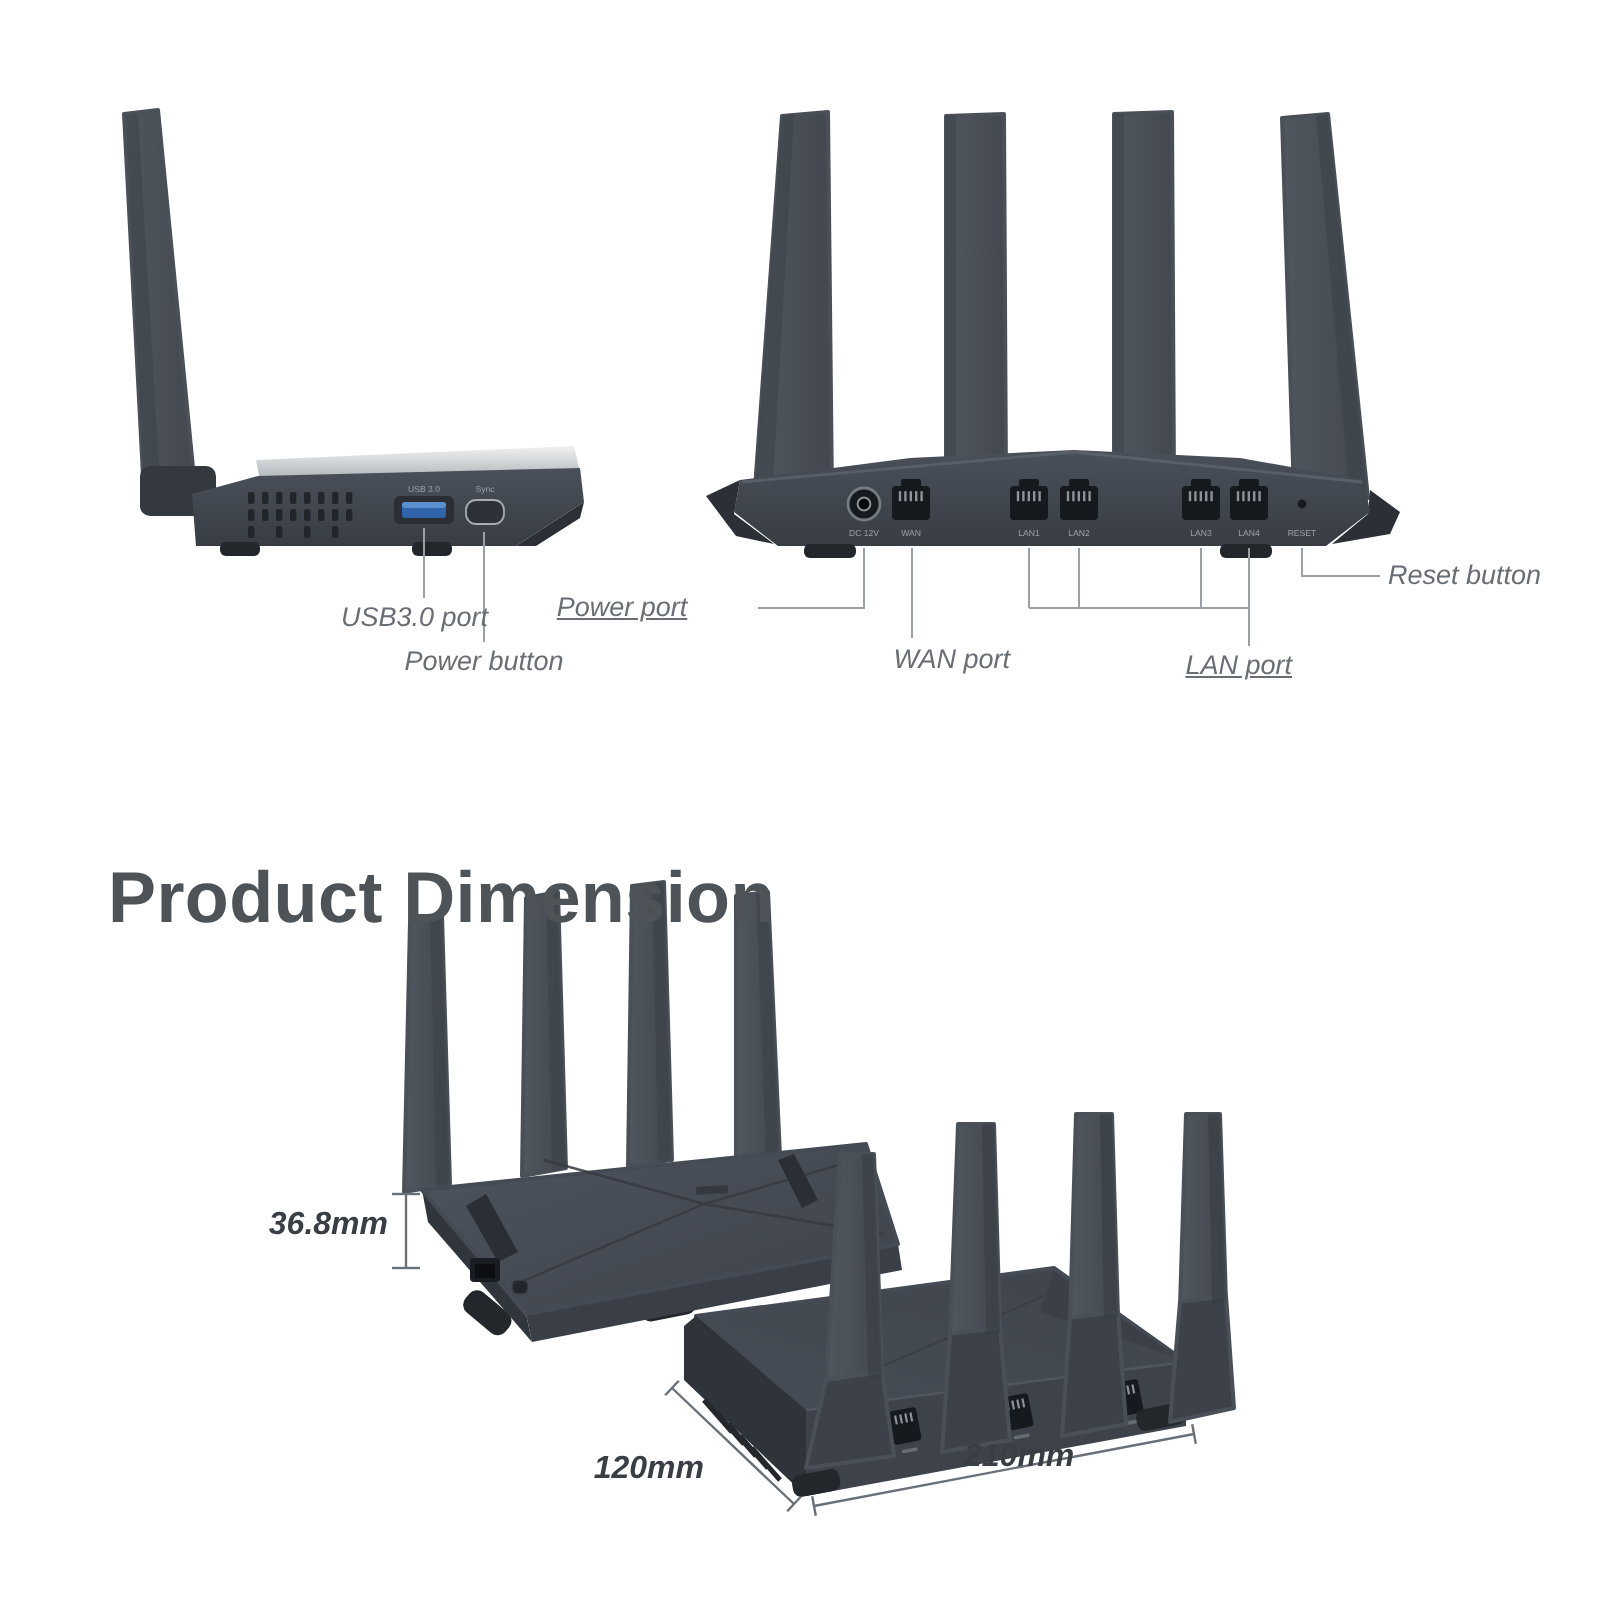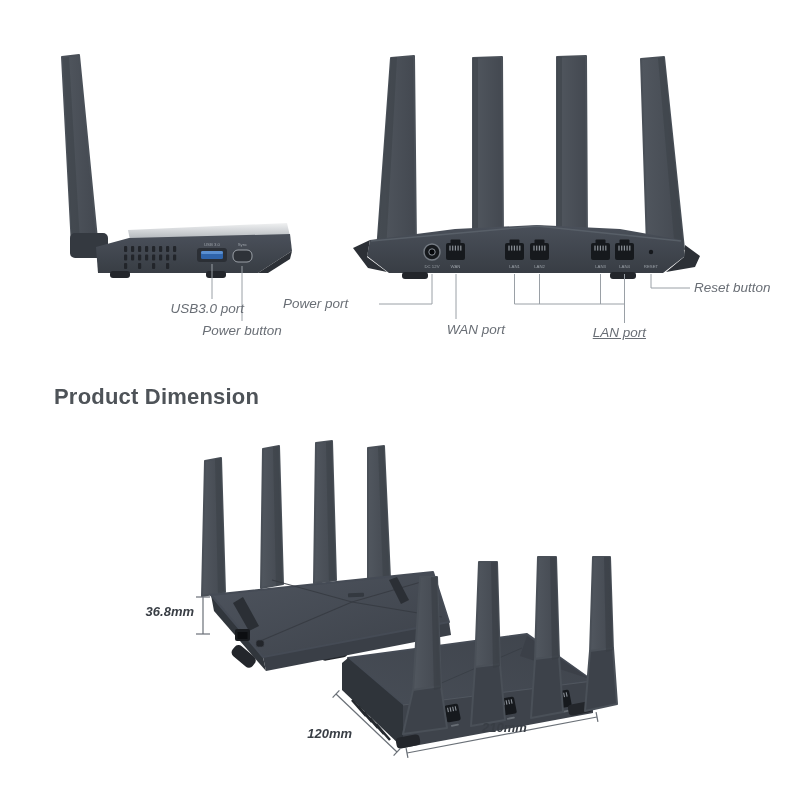--- a/index.html
+++ b/index.html
@@ -1,21 +1,21 @@
 <!DOCTYPE html>
 <html><head>
 <meta charset="utf-8">
 <style>
   html,body{margin:0;padding:0;background:#ffffff;}
   .canvas{position:relative;width:800px;height:800px;background:#ffffff;overflow:hidden;
           font-family:"Liberation Sans",sans-serif;}
   .canvas svg{position:absolute;left:0;top:0;}
   .lbl{position:absolute;font-style:italic;font-size:13.5px;color:#696e75;line-height:15px;white-space:nowrap;}
-  .dim{position:absolute;font-style:italic;font-weight:bold;font-size:13px;color:#393e45;white-space:nowrap;}
-  .heading{position:absolute;font-weight:bold;font-size:22px;color:#4e5358;letter-spacing:0.2px;white-space:nowrap;}
+  .dim{position:absolute;font-style:italic;font-weight:bold;font-size:16px;color:#393e45;white-space:nowrap;}
+  .heading{position:absolute;font-weight:bold;font-size:36px;color:#4e5358;letter-spacing:0.2px;white-space:nowrap;margin-top:44px;}
   svg text{font-family:"Liberation Sans",sans-serif;}
   .ttxt{font-size:4.3px;fill:#9aa0a7;text-anchor:middle;}
   .leader{stroke:#9aa0a6;stroke-width:1;fill:none;}
   .mline{stroke:#6a7077;stroke-width:1.2;fill:none;}
 </style>
 </head>
 <body>
 
 <div class="canvas">
 
@@ -238,21 +238,21 @@
     <g class="mline">
       <line x1="407" y1="753" x2="597" y2="717"></line>
       <line x1="406.1" y1="748.1" x2="407.9" y2="757.9"></line>
       <line x1="596.1" y1="712.1" x2="597.9" y2="721.9"></line>
     </g>
   </g>
 </svg>
 
 <span class="lbl" style="left:144px;top:301px;width:100px;text-align:right;">USB3.0 port</span>
 <span class="lbl" style="left:198px;top:323px;width:88px;text-align:center;">Power button</span>
-<span class="lbl" style="left:283px;top:296px;width:90px;text-align:left;">Power port</span>
+<span class="lbl" style="left:266px;top:296px;width:90px;text-align:center;text-decoration:underline;">Power port</span>
 <span class="lbl" style="left:415px;top:322px;width:90px;text-align:right;">WAN port</span>
 <span class="lbl" style="left:556px;top:325px;width:90px;text-align:right;text-decoration:underline;">LAN port</span>
 <span class="lbl" style="left:694px;top:280px;width:120px;text-align:left;">Reset button</span>
 
 <span class="heading" style="left:54px;top:384px;">Product Dimension</span>
 
 <span class="dim" style="left:104px;top:604px;width:90px;text-align:right;">36.8mm</span>
 <span class="dim" style="left:272px;top:726px;width:80px;text-align:right;">120mm</span>
 <span class="dim" style="left:482px;top:720px;width:90px;">210mm</span>
 

